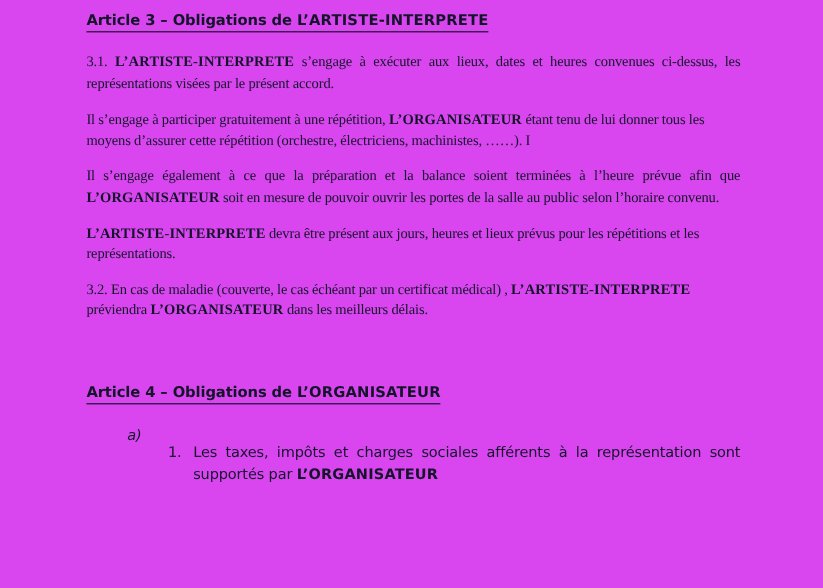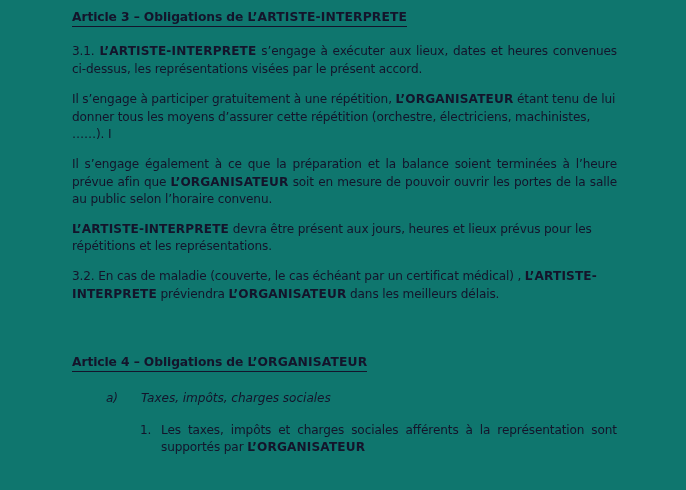--- a/index.html
+++ b/index.html
@@ -13,21 +13,21 @@
     height: 490px;
     overflow: hidden;
     font-family: "DejaVu Sans", "Liberation Sans", sans-serif;
     color: #14142b;
   }
 
   .page {
     position: relative;
     width: 686px;
     height: 490px;
-    background: #0f766e;
+    background: #d946ef;
     box-sizing: border-box;
     padding: 8px 69px 0 72px;
   }
 
   
   .heading {
     font-size: 12.3px;
     font-weight: 600;
     line-height: 15px;
     letter-spacing: -0.1px;
@@ -47,20 +47,21 @@
   
   p.para {
     font-size: 12.1px;
     line-height: 17.6px;
     margin: 0;
     padding: 0;
     text-align: justify;
     letter-spacing: -0.12px;
     word-spacing: -0.1px;
     hyphens: none;
+    font-family: Liberation Serif, serif;
   }
   p.para.nojust { text-align: left; }
 
   
   .sc {
     font-variant: small-caps;
     font-weight: 600;
     letter-spacing: 0.15px;
     font-size: 12.1px;
   }
@@ -156,21 +157,21 @@
   <div class="heading heading-4">
     <span class="u">
       <span>Article 4 – Obligations de </span><span class="sc">L’ORGANISATEUR</span>
     </span>
   </div>
 
   <div class="gap-e"></div>
 
   <ul class="list-alpha">
     <li>
-      <span class="marker">a)</span><span>Taxes, impôts, charges sociales</span>
+      <span class="marker">a)</span>
     </li>
   </ul>
 
   <div class="gap-f"></div>
 
   <ol class="list-num">
     <li>
       <span class="marker">1.</span><span>Les taxes, impôts et charges sociales afférents à la représentation sont supportés par </span><span class="sc">L’ORGANISATEUR</span>
     </li>
 

